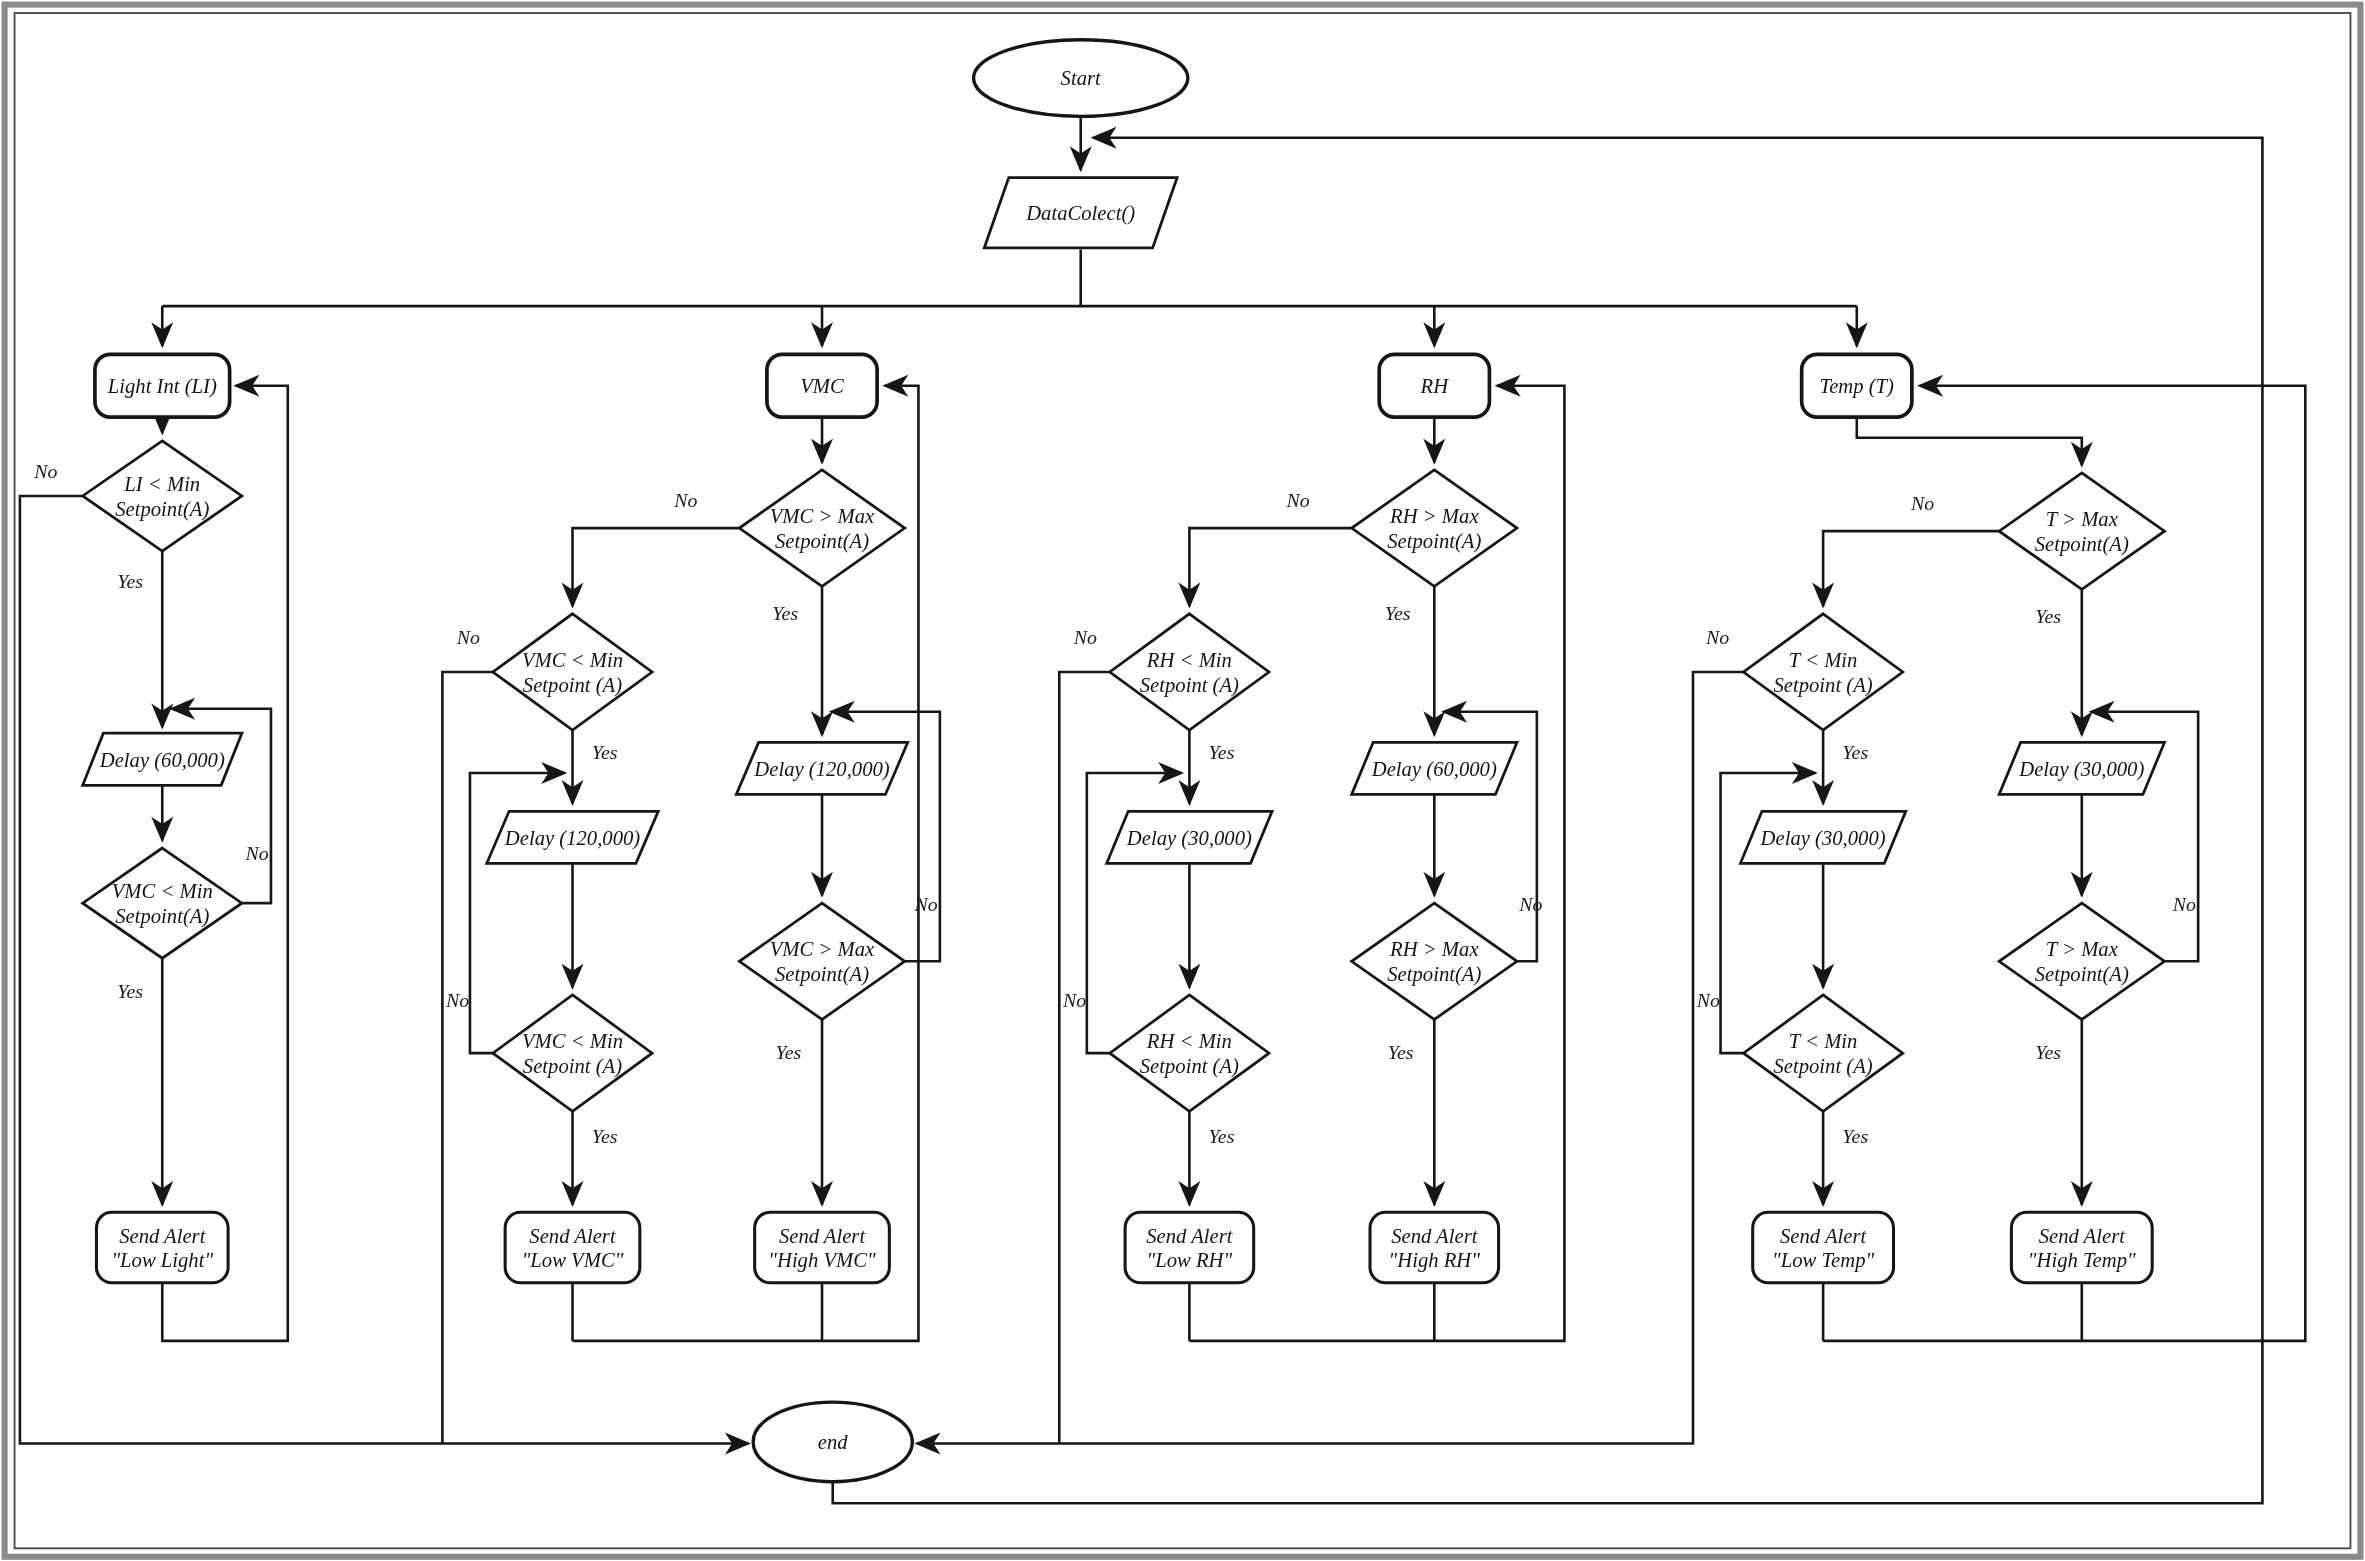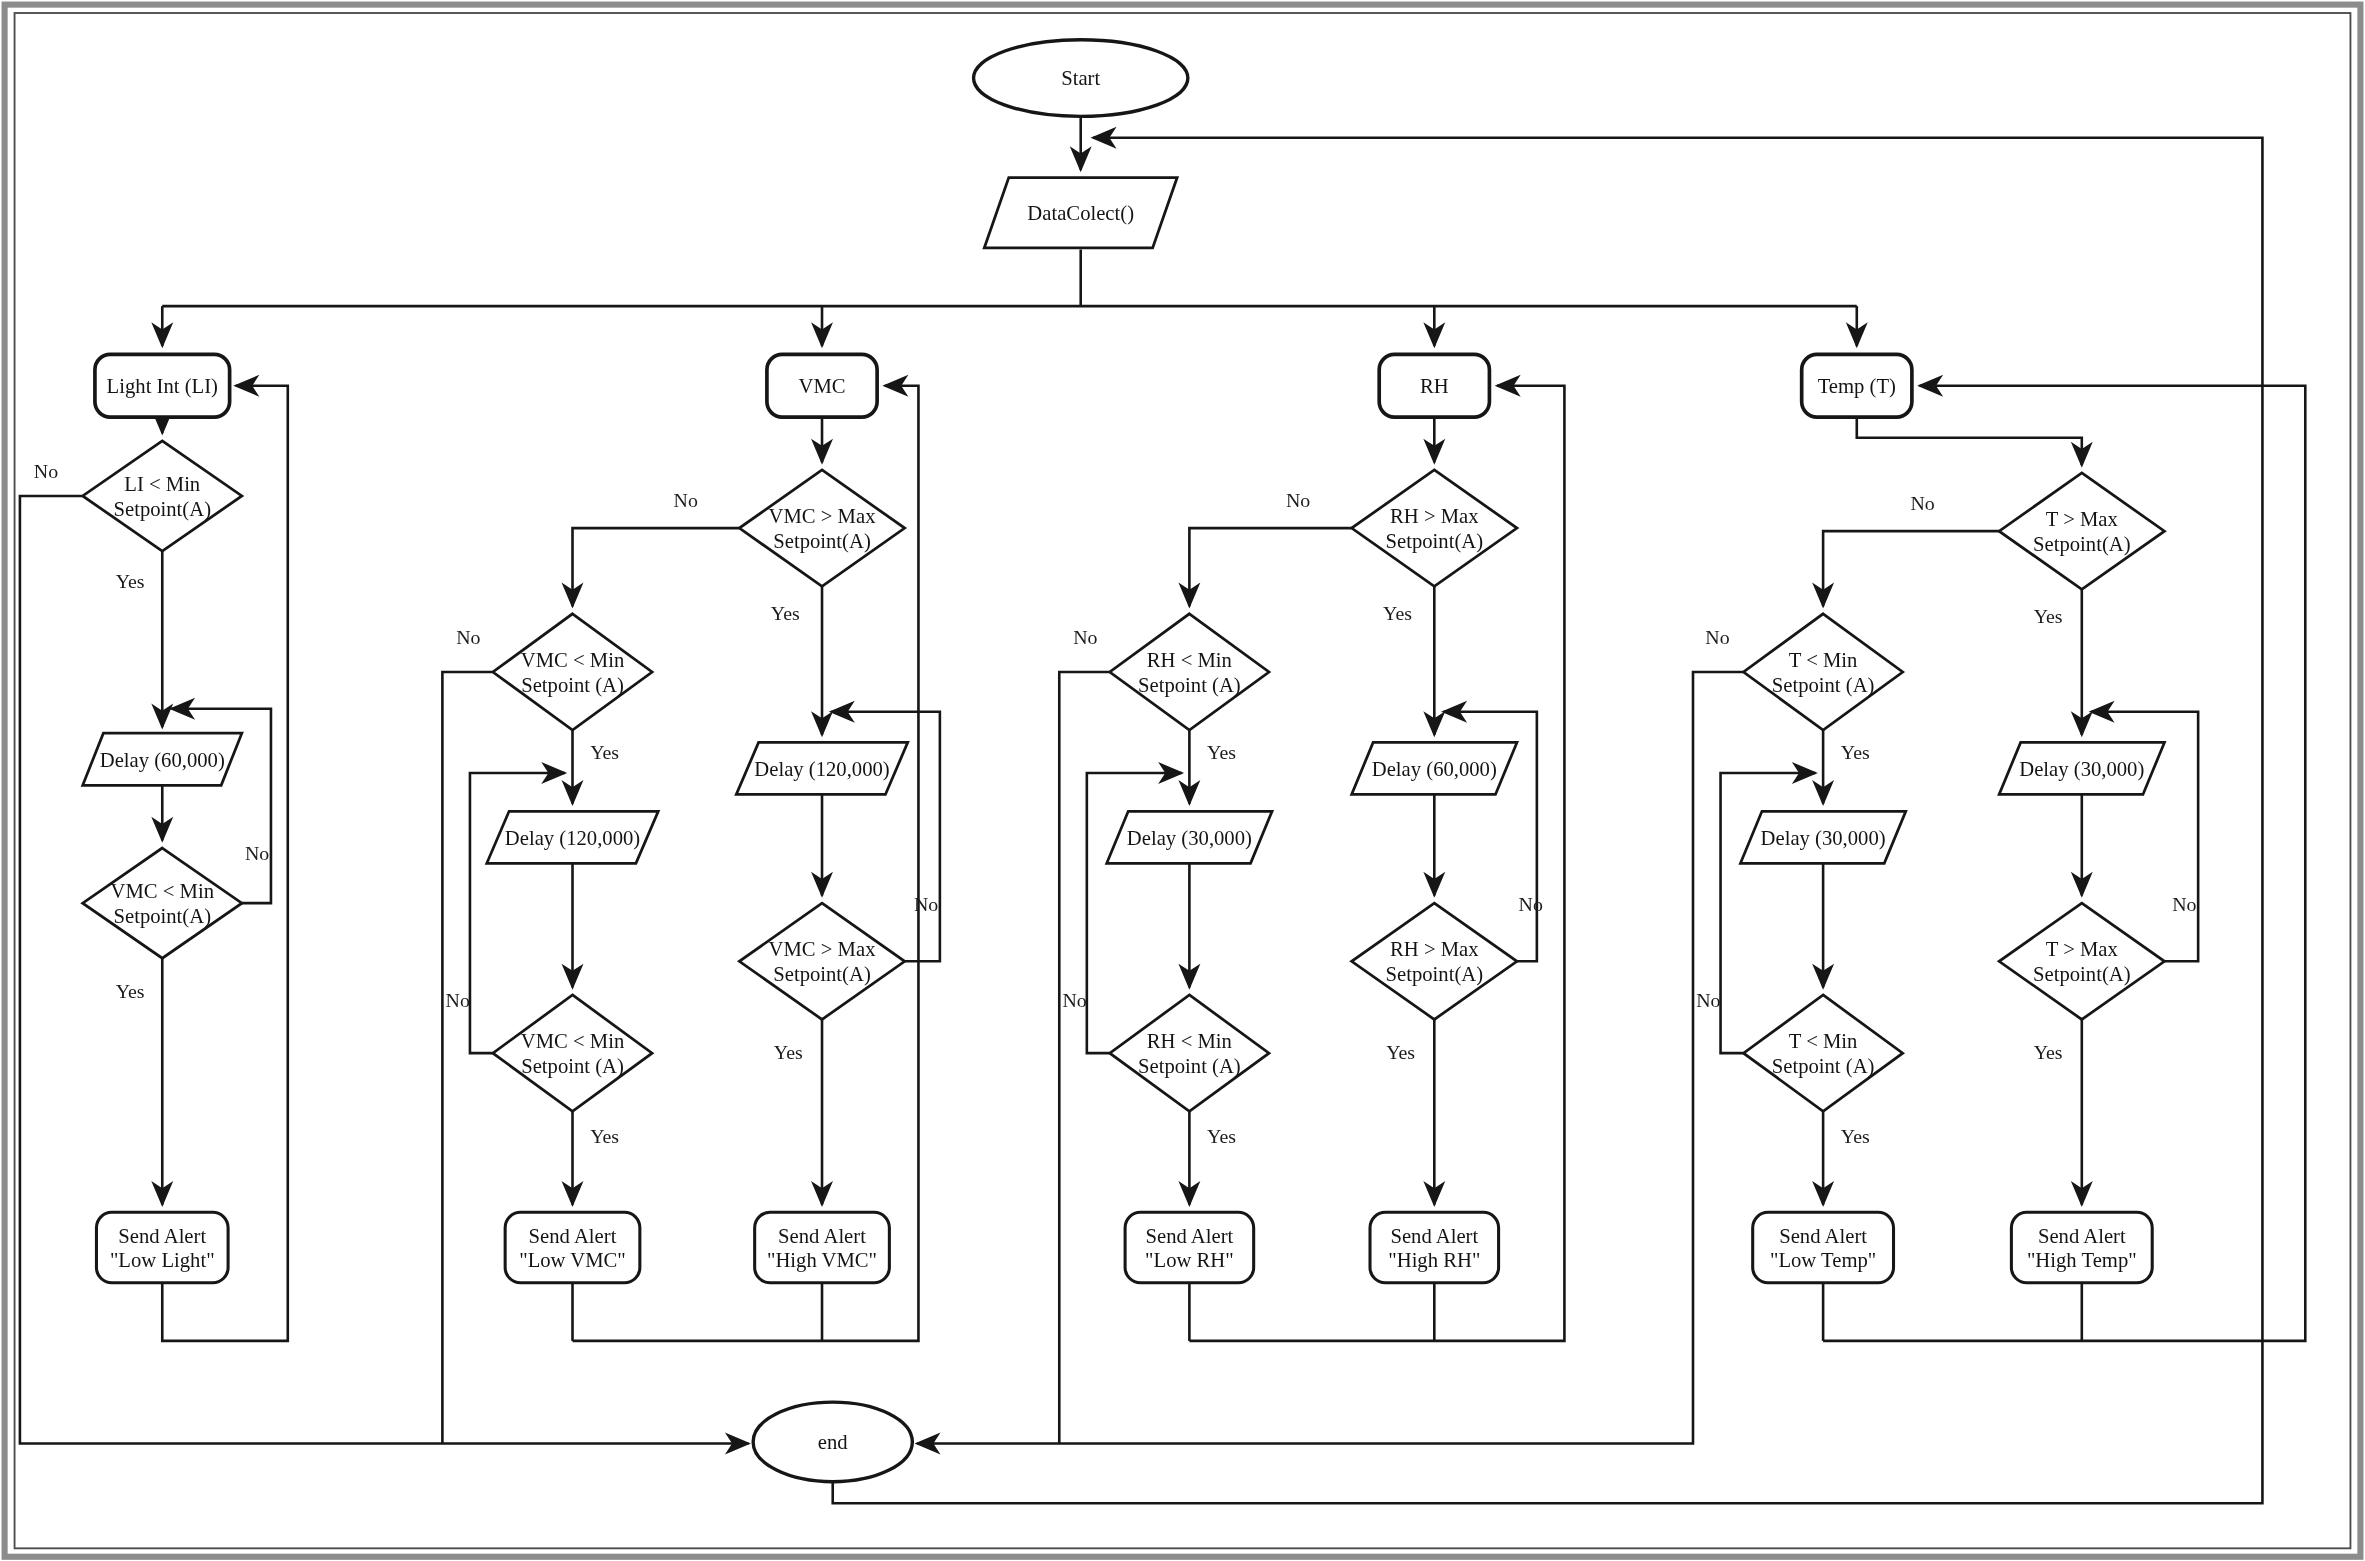--- a/index.html
+++ b/index.html
@@ -1,17 +1,17 @@
 <!DOCTYPE html>
 <html style="font-size:9px"><head>
 <meta charset="utf-8">
 <style>
   html,body{margin:0;padding:0;background:#ffffff;}
   body{font-family:"Liberation Serif","DejaVu Serif",serif;}
-  #stage{width:100%;max-width:2366px;display:block;margin:0 auto;}
+  #stage{width:100%;max-width:2366px;display:block;margin:0 auto;font-style:italic;}
   svg{display:block;width:100%;height:auto;background:#ffffff;}
   .edge{fill:none;stroke:#161616;stroke-width:1.7;}
   .node-shape{fill:#ffffff;stroke:#161616;}
   .node-label{fill:#141414;font-size:13.5px;font-family:"Liberation Serif","DejaVu Serif",serif;text-anchor:middle;}
   .edge-label{fill:#1c1c1c;font-size:13px;font-family:"Liberation Serif","DejaVu Serif",serif;text-anchor:middle;}
 </style>
 </head>
 <body>
 
 <div id="stage">

